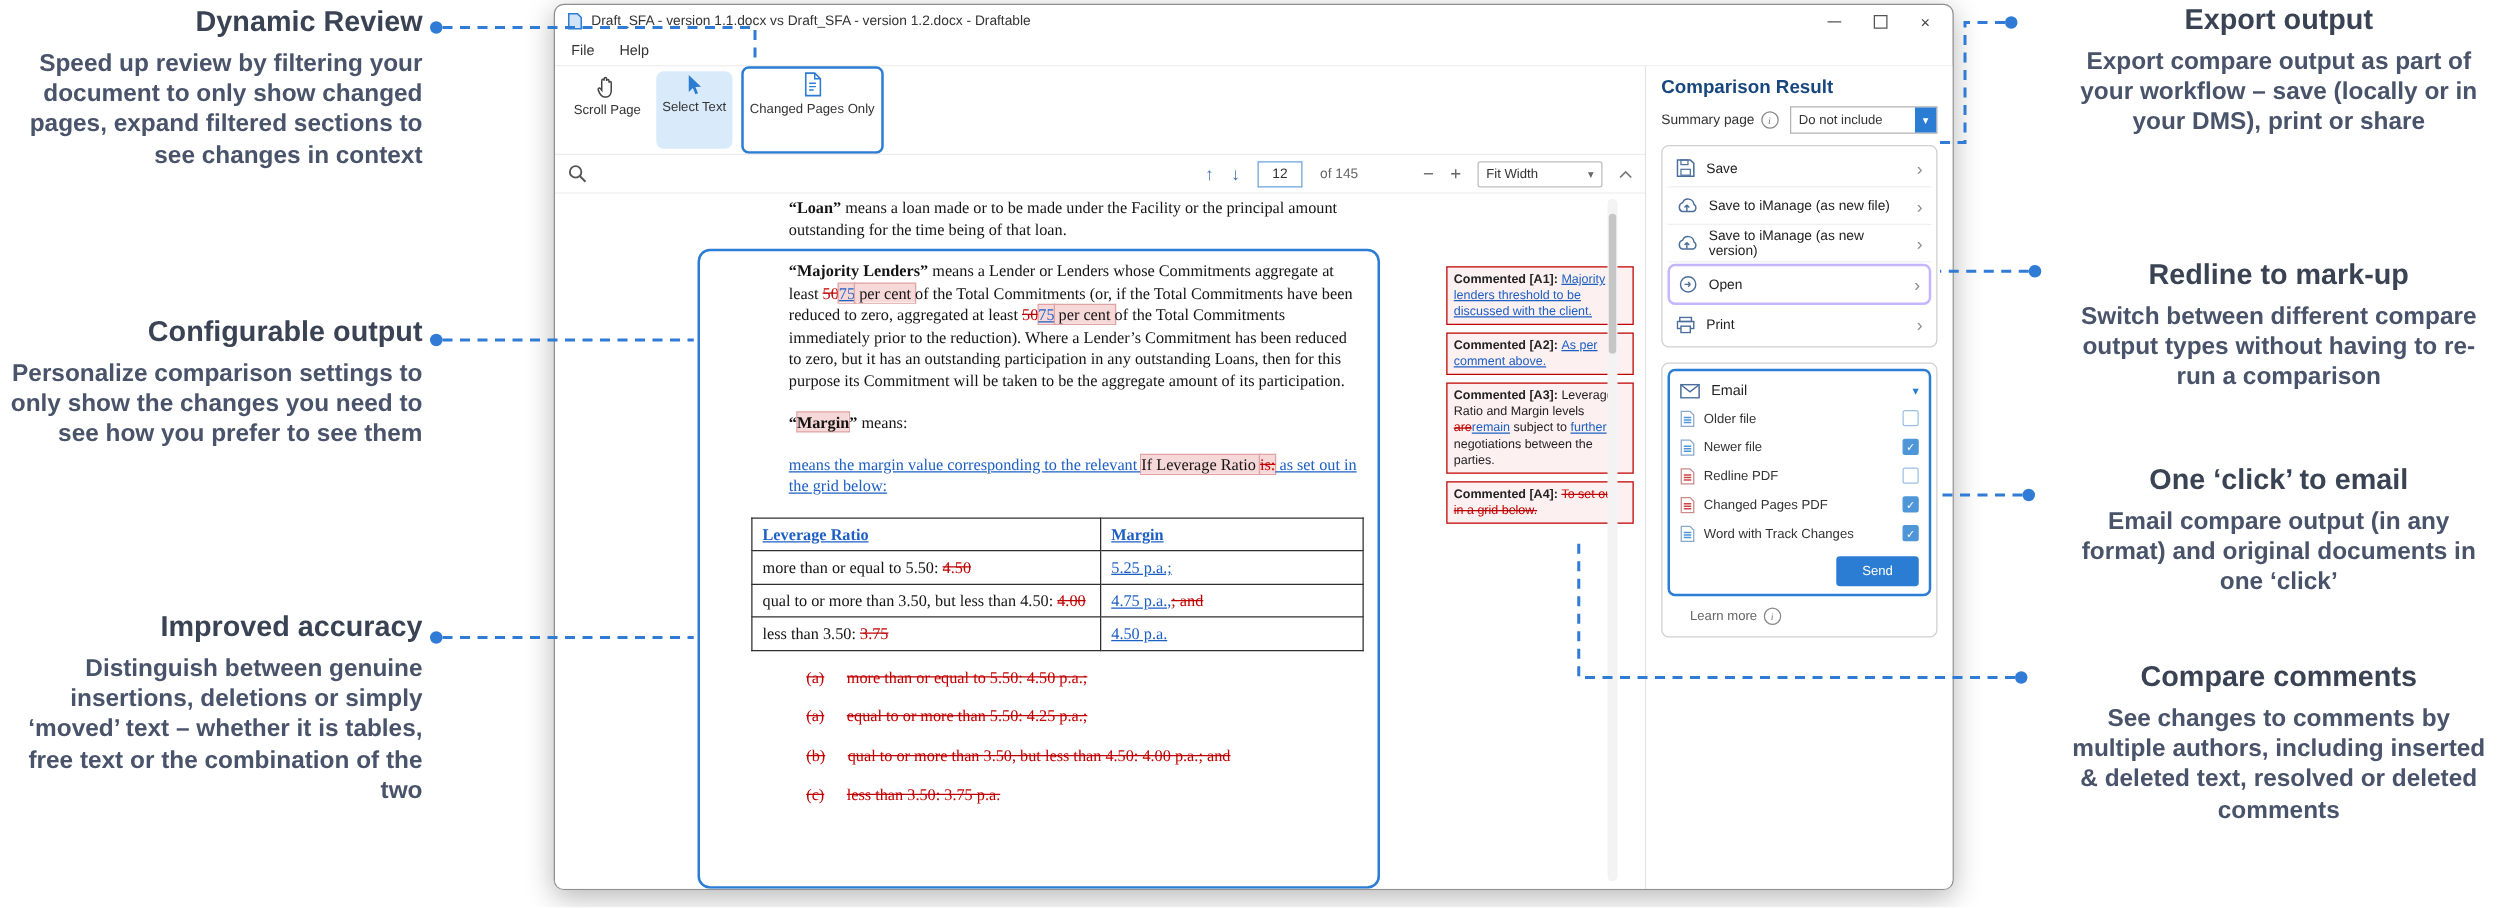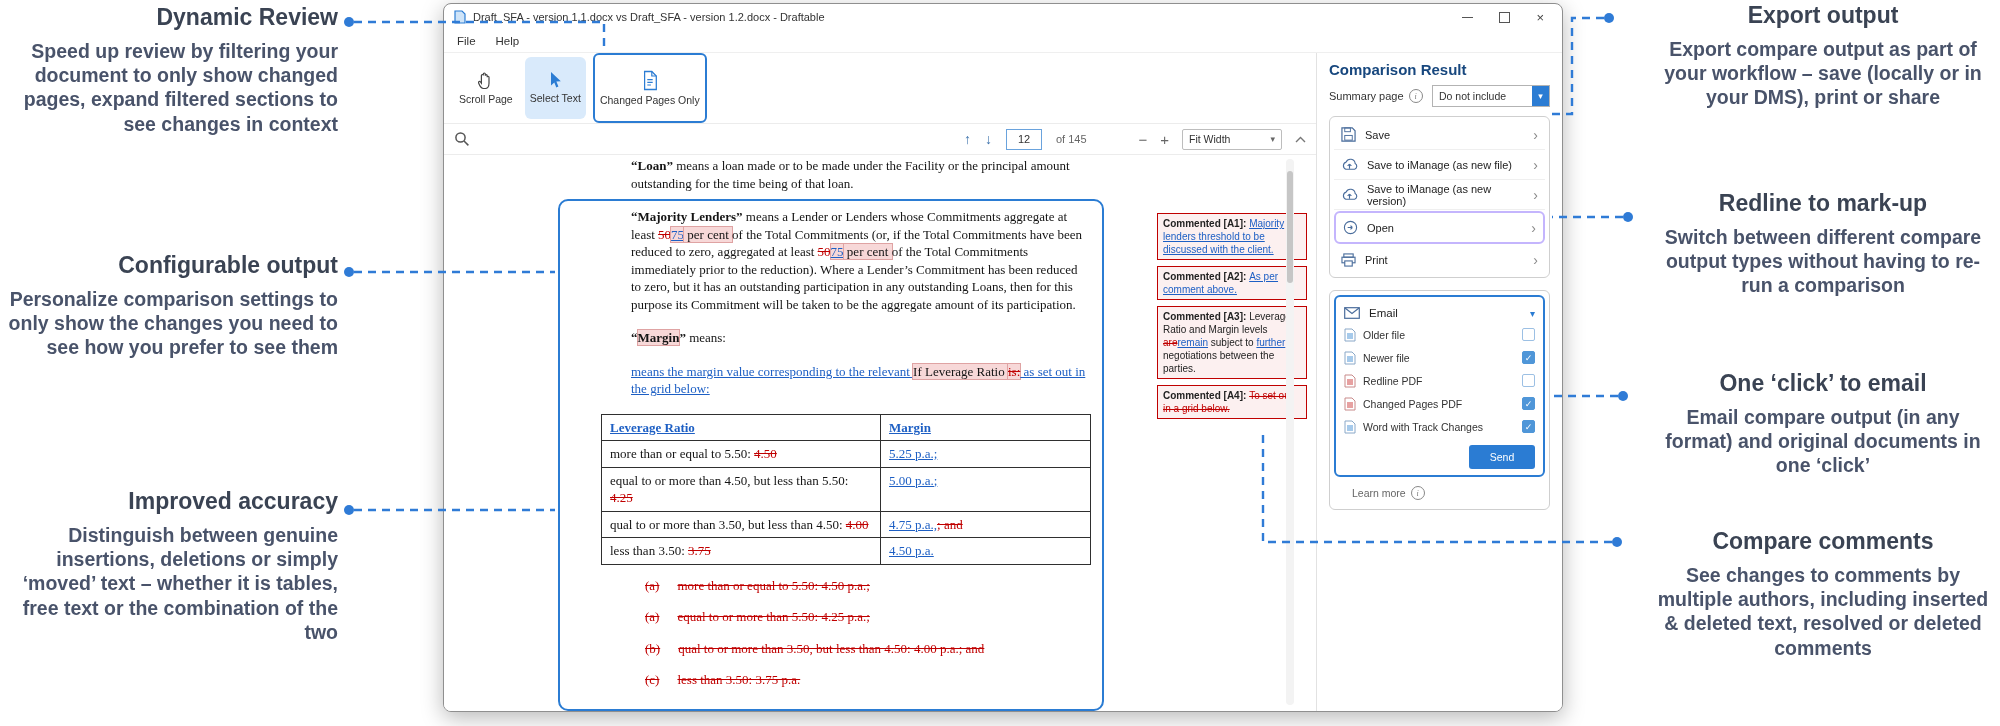--- a/index.html
+++ b/index.html
@@ -26,21 +26,21 @@
   .wmin{width:11px;height:1px;background:#555;display:inline-block;}
   .wmax{width:9px;height:9px;border:1px solid #555;display:inline-block;}
   .wclose{font-size:13px;color:#444;line-height:1;}
   .menubar{height:22px;display:flex;align-items:center;gap:20px;padding:0 13px;font-size:11.5px;color:#333;
            border-bottom:1px solid #efefef;}
   .winbody{display:flex;height:659px;}
   .doccol{width:872px;display:flex;flex-direction:column;border-right:1px solid #e2e2e2;}
 
   
   .toolbar{height:70px;display:flex;align-items:center;gap:7px;padding:0 0 0 10px;}
-  .tbtn{display:flex;flex-direction:column;align-items:center;justify-content:center;gap:4px;
+  .tbtn{display:flex;flex-direction:column;align-items:center;gap:4px;
         min-width:50px;height:58px;padding:2px 5px;font-size:10.5px;color:#333;border-radius:6px;text-align:center;line-height:1.1;}
   .tbtn.selected{background:#d9eafb;}
   .tbtn.callout{border:2px solid #2b7cd3;height:62px;min-width:84px;}
 
   
   .doctoolbar{position:relative;height:30px;border-top:1px solid #ececec;border-bottom:1px solid #ececec;
               display:flex;align-items:center;padding:0 10px;font-size:12px;color:#555;}
   .navgroup{position:absolute;left:520px;display:flex;align-items:center;gap:14px;}
   .navarrow{color:#3f74ad;font-size:14px;}
   .pageinput{width:30px;height:17px;border:1px solid #6aa3dd;text-align:center;font-size:11px;color:#333;
@@ -122,21 +122,21 @@
   </div>
   <div class="ann left" style="top:488px">
     <h2>Improved accuracy</h2>
     <p>Distinguish between genuine insertions, deletions or simply ‘moved’ text – whether it is tables, free text or the combination of the two</p>
   </div>
 
   <div class="ann right" style="top:2px">
     <h2>Export output</h2>
     <p>Export compare output as part of your workflow – save (locally or in your DMS), print or share</p>
   </div>
-  <div class="ann right" style="top:190px">
+  <div class="ann right" style="top:206px">
     <h2>Redline to mark-up</h2>
     <p>Switch between different compare output types without having to re-run a comparison</p>
   </div>
   <div class="ann right" style="top:370px">
     <h2>One ‘click’ to email</h2>
     <p>Email compare output (in any format) and original documents in one ‘click’</p>
   </div>
   <div class="ann right" style="top:528px">
     <h2>Compare comments</h2>
     <p>See changes to comments by multiple authors, including inserted &amp; deleted text, resolved or deleted comments</p>
@@ -233,24 +233,20 @@
               <tbody>
                   <tr>
                 <td class="col1"><span class="seg-ins seg-b">Leverage Ratio</span></td>
                 <td><span class="seg-ins seg-b">Margin</span></td>
               </tr>
               <tr>
                 <td class="col1"><span>more than or equal to 5.50: </span><span class="seg-del">4.50</span></td>
                 <td><span class="seg-ins">5.25 p.a.;</span></td>
               </tr>
               <tr>
-                <td class="col1"><span>equal to or more than 4.50, but less than 5.50: </span><span class="seg-del">4.25</span></td>
-                <td><span class="seg-ins">5.00 p.a.;</span></td>
-              </tr>
-              <tr>
                 <td class="col1"><span>qual to or more than 3.50, but less than 4.50: </span><span class="seg-del">4.00</span></td>
                 <td><span class="seg-ins">4.75 p.a.,</span><span class="seg-del">; and</span></td>
               </tr>
               <tr>
                 <td class="col1"><span>less than 3.50: </span><span class="seg-del">3.75</span></td>
                 <td><span class="seg-ins">4.50 p.a.</span></td>
               </tr>
             </tbody>
               </table>
 

